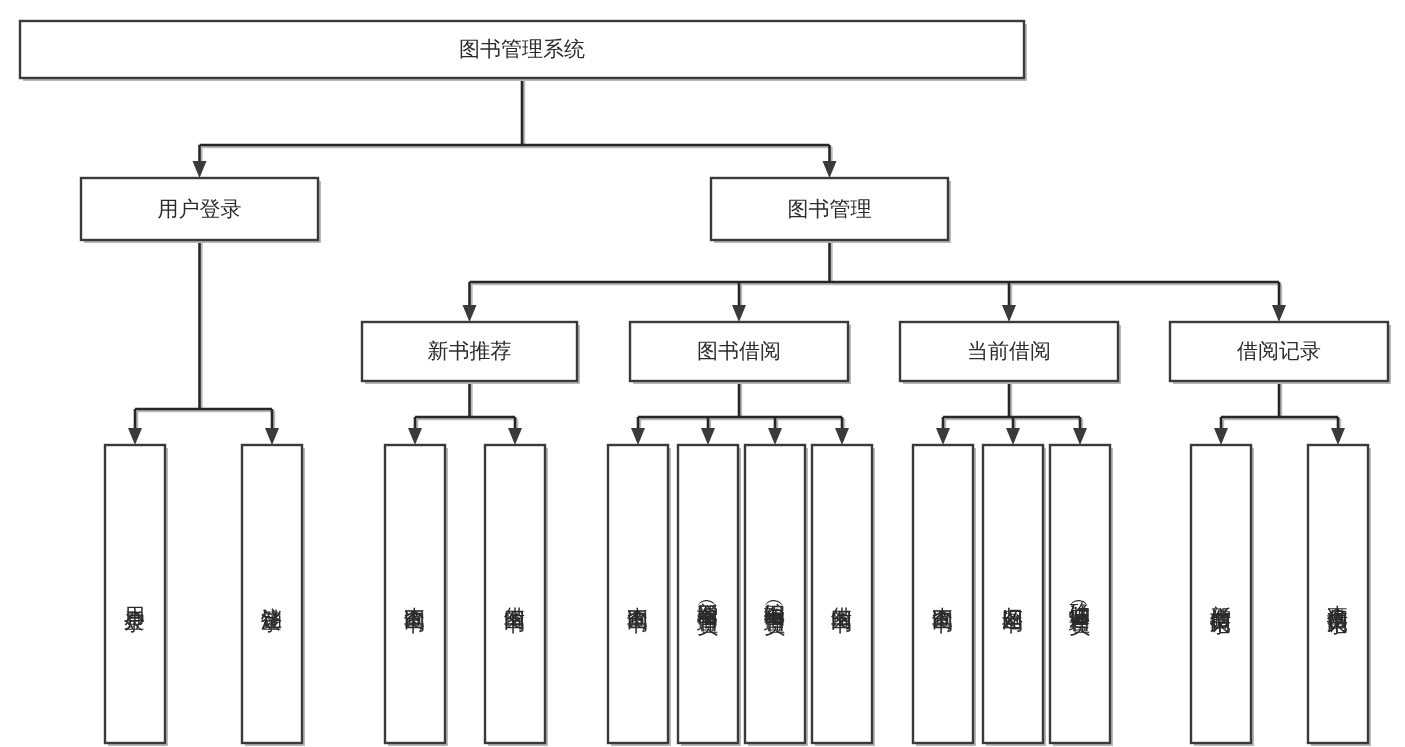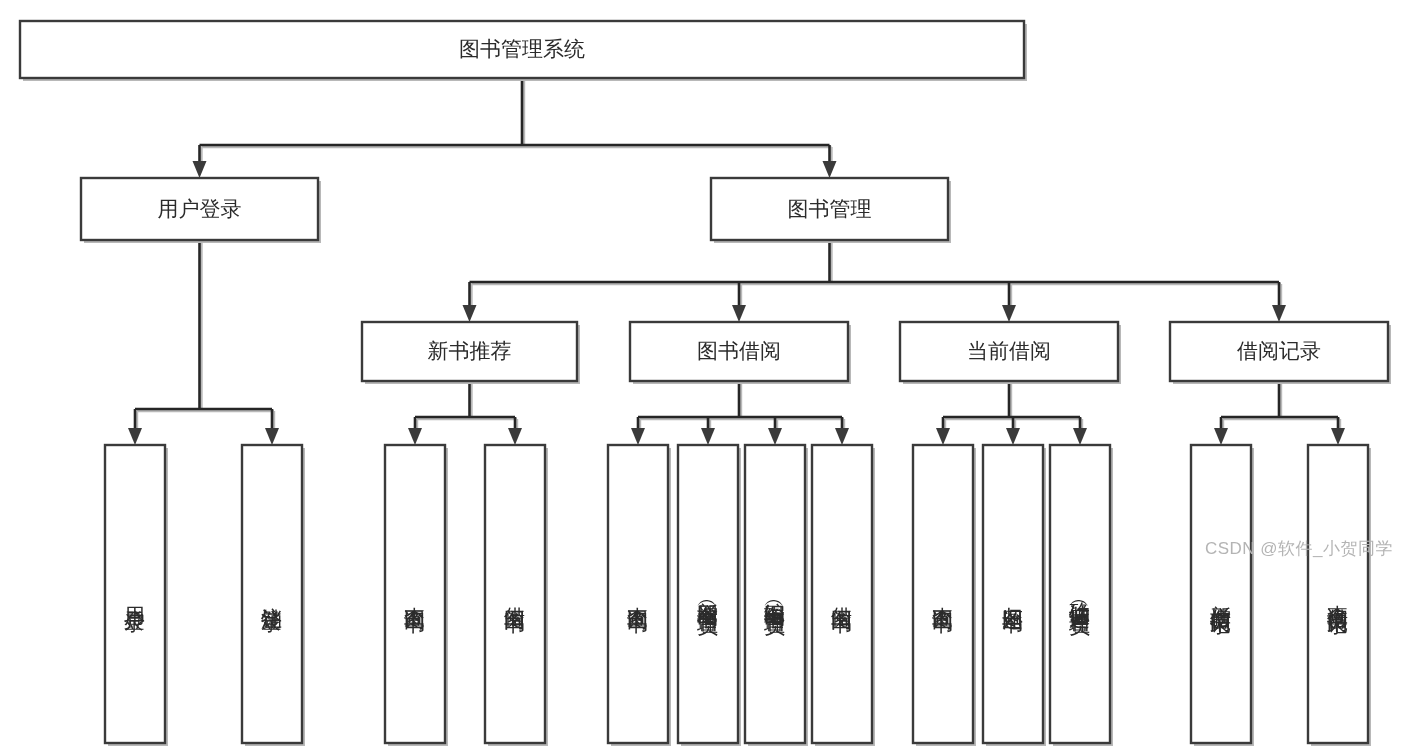--- a/index.html
+++ b/index.html
@@ -234,14 +234,13 @@
       <div class="leaf-label" style="left: 678px; top: 437px; width: 60px; height: 298px;">新增图书（管理员）</div>
       <div class="leaf-label" style="left: 745px; top: 437px; width: 60px; height: 298px;">编辑图书（管理员）</div>
       <div class="leaf-label" style="left: 812px; top: 437px; width: 60px; height: 298px;">借阅图书</div>
       <div class="leaf-label" style="left: 913px; top: 437px; width: 60px; height: 298px;">查询图书</div>
       <div class="leaf-label" style="left: 983px; top: 437px; width: 60px; height: 298px;">归还图书</div>
       <div class="leaf-label" style="left: 1050px; top: 437px; width: 60px; height: 298px;">确认归还（管理员）</div>
       <div class="leaf-label" style="left: 1191px; top: 437px; width: 60px; height: 298px;">新增借阅记录</div>
       <div class="leaf-label" style="left: 1308px; top: 437px; width: 60px; height: 298px;">查询借阅记录</div>
     </div>
 
-  <div class="watermark">CSDN @软件_小贺同学</div>
 </div>
 
 </body></html>

